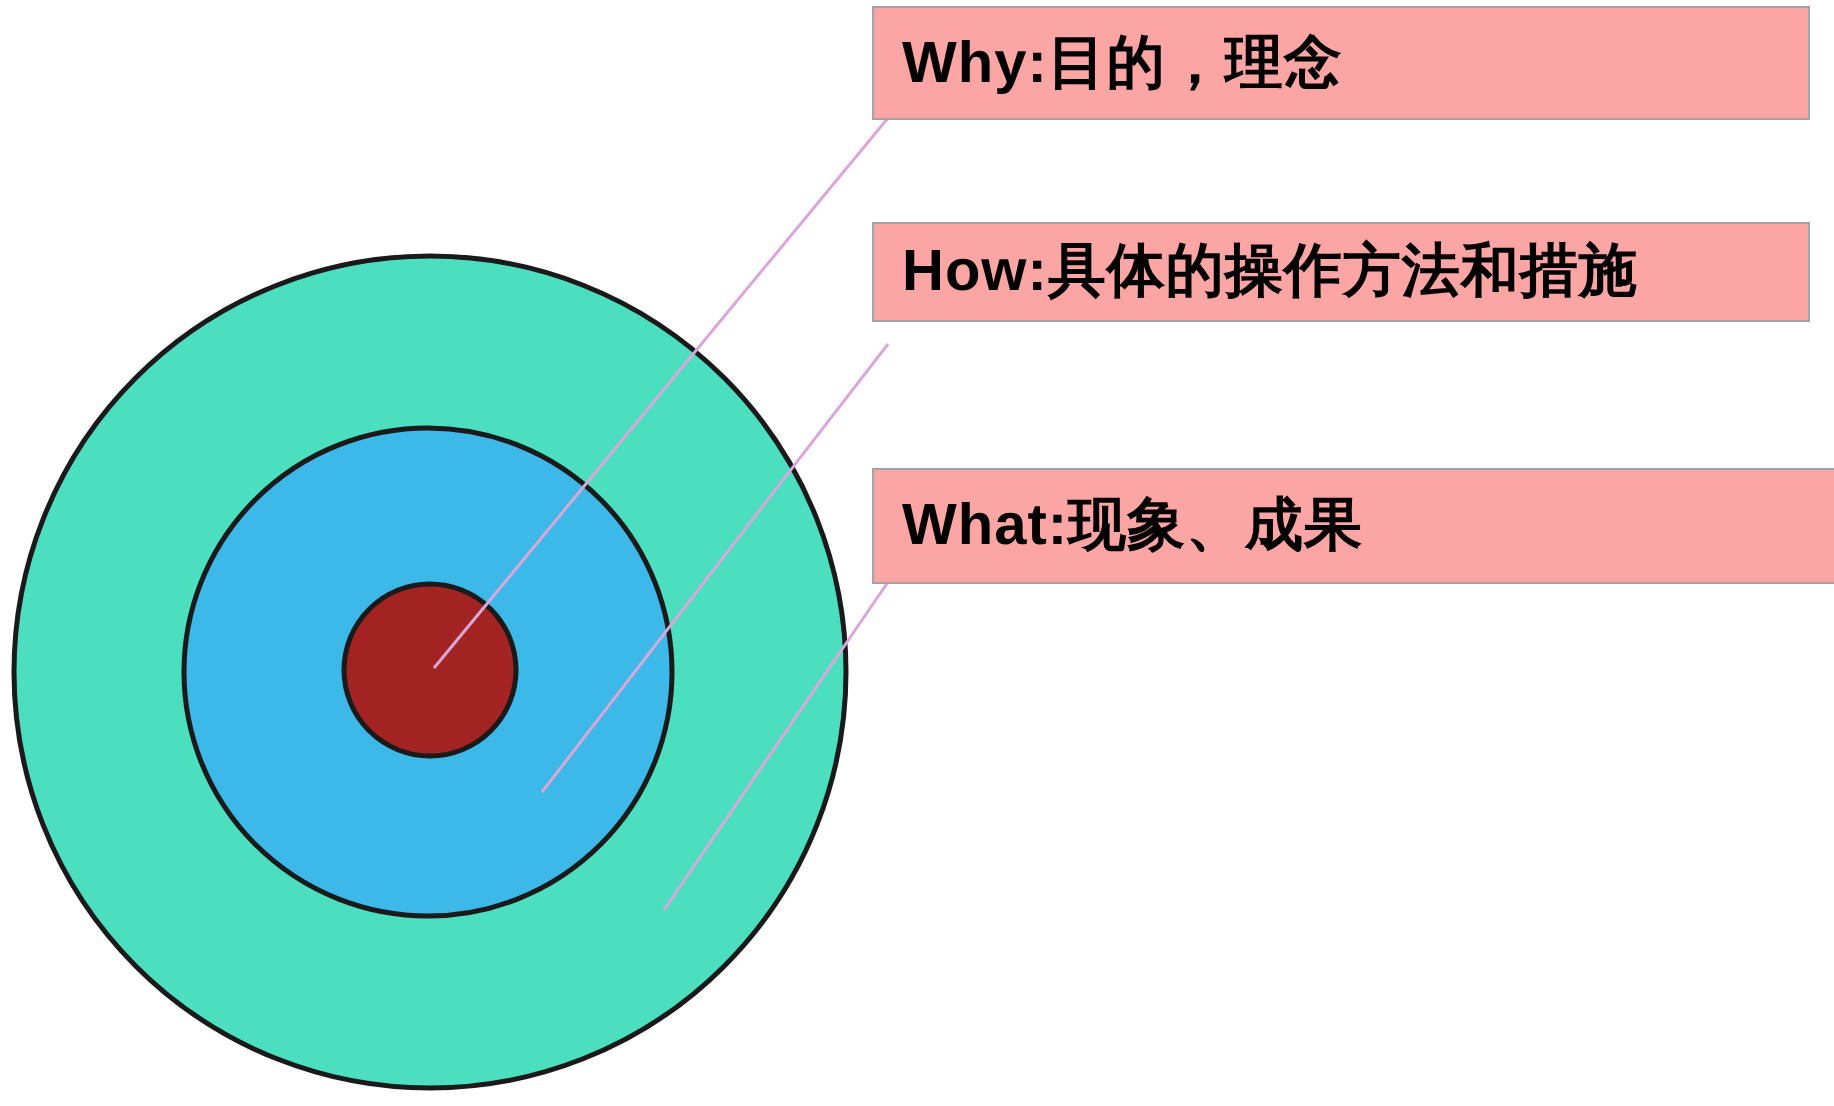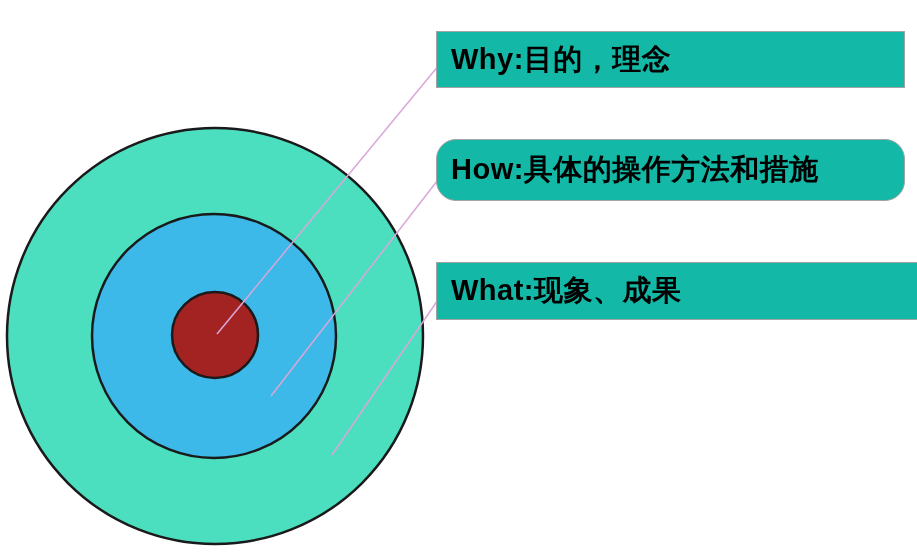--- a/index.html
+++ b/index.html
@@ -15,37 +15,36 @@
     background: #ffffff;
     overflow: hidden;
   }
   .diagram-svg {
     position: absolute;
     left: 0;
     top: 0;
   }
   .label-box {
     position: absolute;
-    background: #14b8a6;
+    background: #fca5a5;
     border: 1px solid #a3a3a3;
     box-sizing: border-box;
     display: flex;
     align-items: center;
     padding-left: 14px;
-    margin-top: 28px;
   }
   .label-text {
     font-weight: bold;
     font-size: 29px;
     color: #000000;
     letter-spacing: 0.5px;
     white-space: nowrap;
   }
   .box-why  { left: 436px; top: 3px;   width: 469px; height: 57px; }
-  .box-how  { left: 436px; top: 111px; width: 469px; height: 62px; border-radius: 20px; }
+  .box-how  { left: 436px; top: 111px; width: 469px; height: 50px; }
   .box-what { left: 436px; top: 234px; width: 564px; height: 58px; }
 </style>
 </head>
 <body>
 
 <div class="canvas">
 
   <svg class="diagram-svg" width="917" height="553" viewBox="0 0 917 553">
 
     <circle cx="215" cy="336" r="208" stroke-width="2.5" stroke="#1a1a1a" fill="#4bdfc0"></circle>

